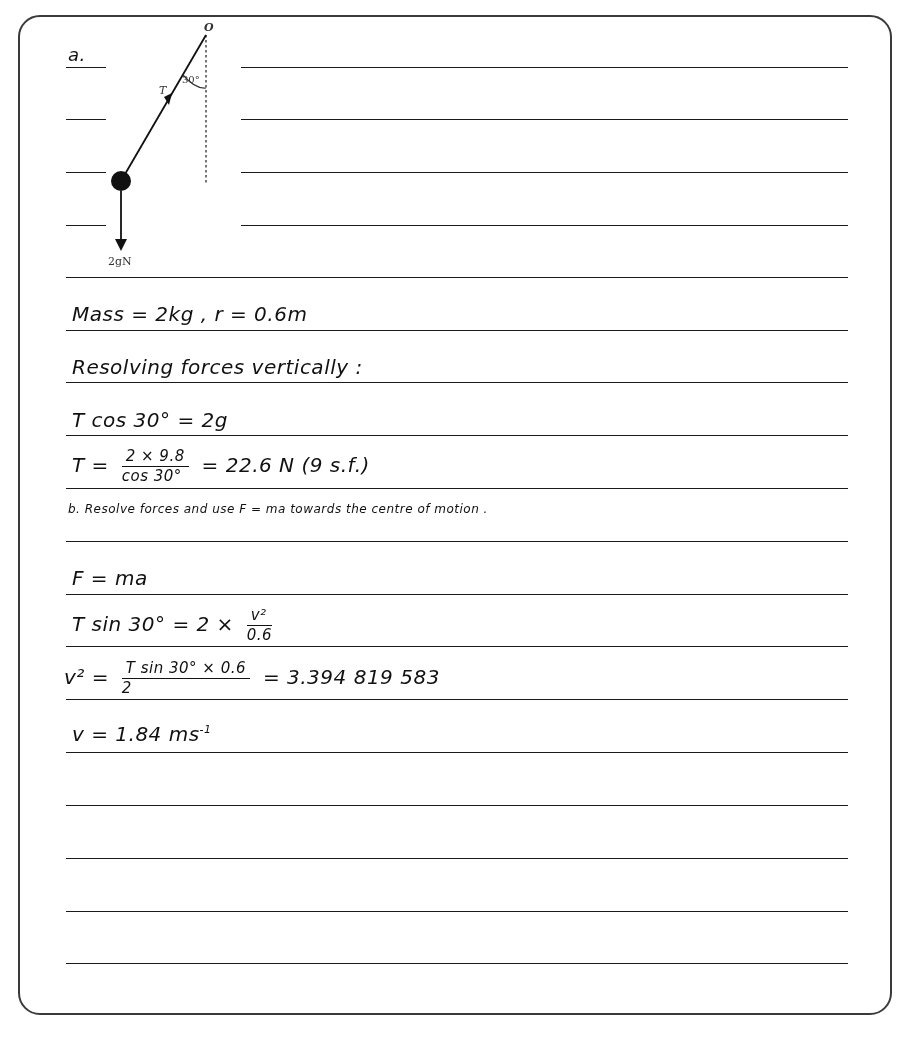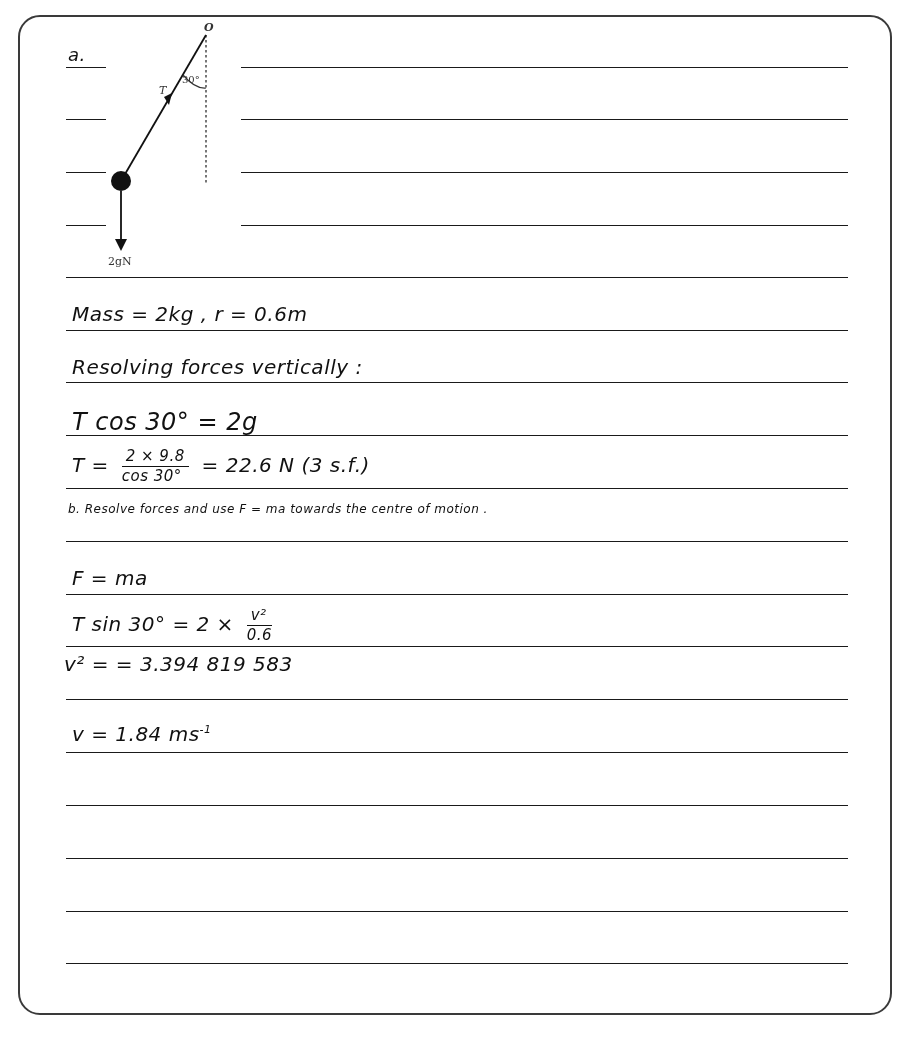--- a/index.html
+++ b/index.html
@@ -65,42 +65,46 @@
   <polygon points="15,224 27,224 21,236" fill="#111"></polygon>
 
   <text class="diag-label" x="104" y="16" font-size="11" font-style="italic" font-weight="bold" fill="#333">O</text>
   <text class="diag-label" x="82" y="68" font-size="10" fill="#333">30°</text>
   <text class="diag-label" x="59" y="79" font-size="11" font-style="italic" fill="#333">T</text>
   <text class="diag-label" x="8" y="250" font-size="11" fill="#333">2gN</text>
 </svg>
 
 <div class="hw" style="left:72px; top:302px; font-size:20px;">Mass = 2kg , r = 0.6m</div>
 <div class="hw" style="left:72px; top:355px; font-size:20px;">Resolving forces vertically :</div>
-<div class="hw" style="left:72px; top:408px; font-size:24px;">T cos 30° = 2g</div>
+<div class="hw" style="left:72px; top:408px; font-size:20px;">T cos 30° = 2g</div>
 
 <div class="hw" style="left:72px; top:440px; font-size:20px;">
   <span>T =</span>
   <span class="frac">
     <span class="num">2 × 9.8</span>
     <span class="den">cos 30°</span>
   </span>
-  <span>= 22.6 N (3 s.f.)</span>
+  <span>= 22.6 N (9 s.f.)</span>
 </div>
 
 <div class="hw" style="left:68px; top:502px; font-size:12px;">b. Resolve forces and use F = ma towards the centre of motion .</div>
 <div class="hw" style="left:72px; top:566px; font-size:20px;">F = ma</div>
 
 <div class="hw" style="left:72px; top:599px; font-size:20px;">
   <span>T sin 30° = 2 ×</span>
   <span class="frac">
     <span class="num">v²</span>
     <span class="den">0.6</span>
   </span>
 </div>
 
 <div class="hw" style="left:64px; top:652px; font-size:20px;">
   <span>v² =</span>
+  <span class="frac">
+    <span class="num">T sin 30° × 0.6</span>
+    <span class="den">2</span>
+  </span>
   <span>= 3.394 819 583</span>
 </div>
 
 <div class="hw" style="left:72px; top:722px; font-size:20px;">
   <span>v = 1.84 ms</span><sup>-1</sup>
 </div>
 
 </body></html>

